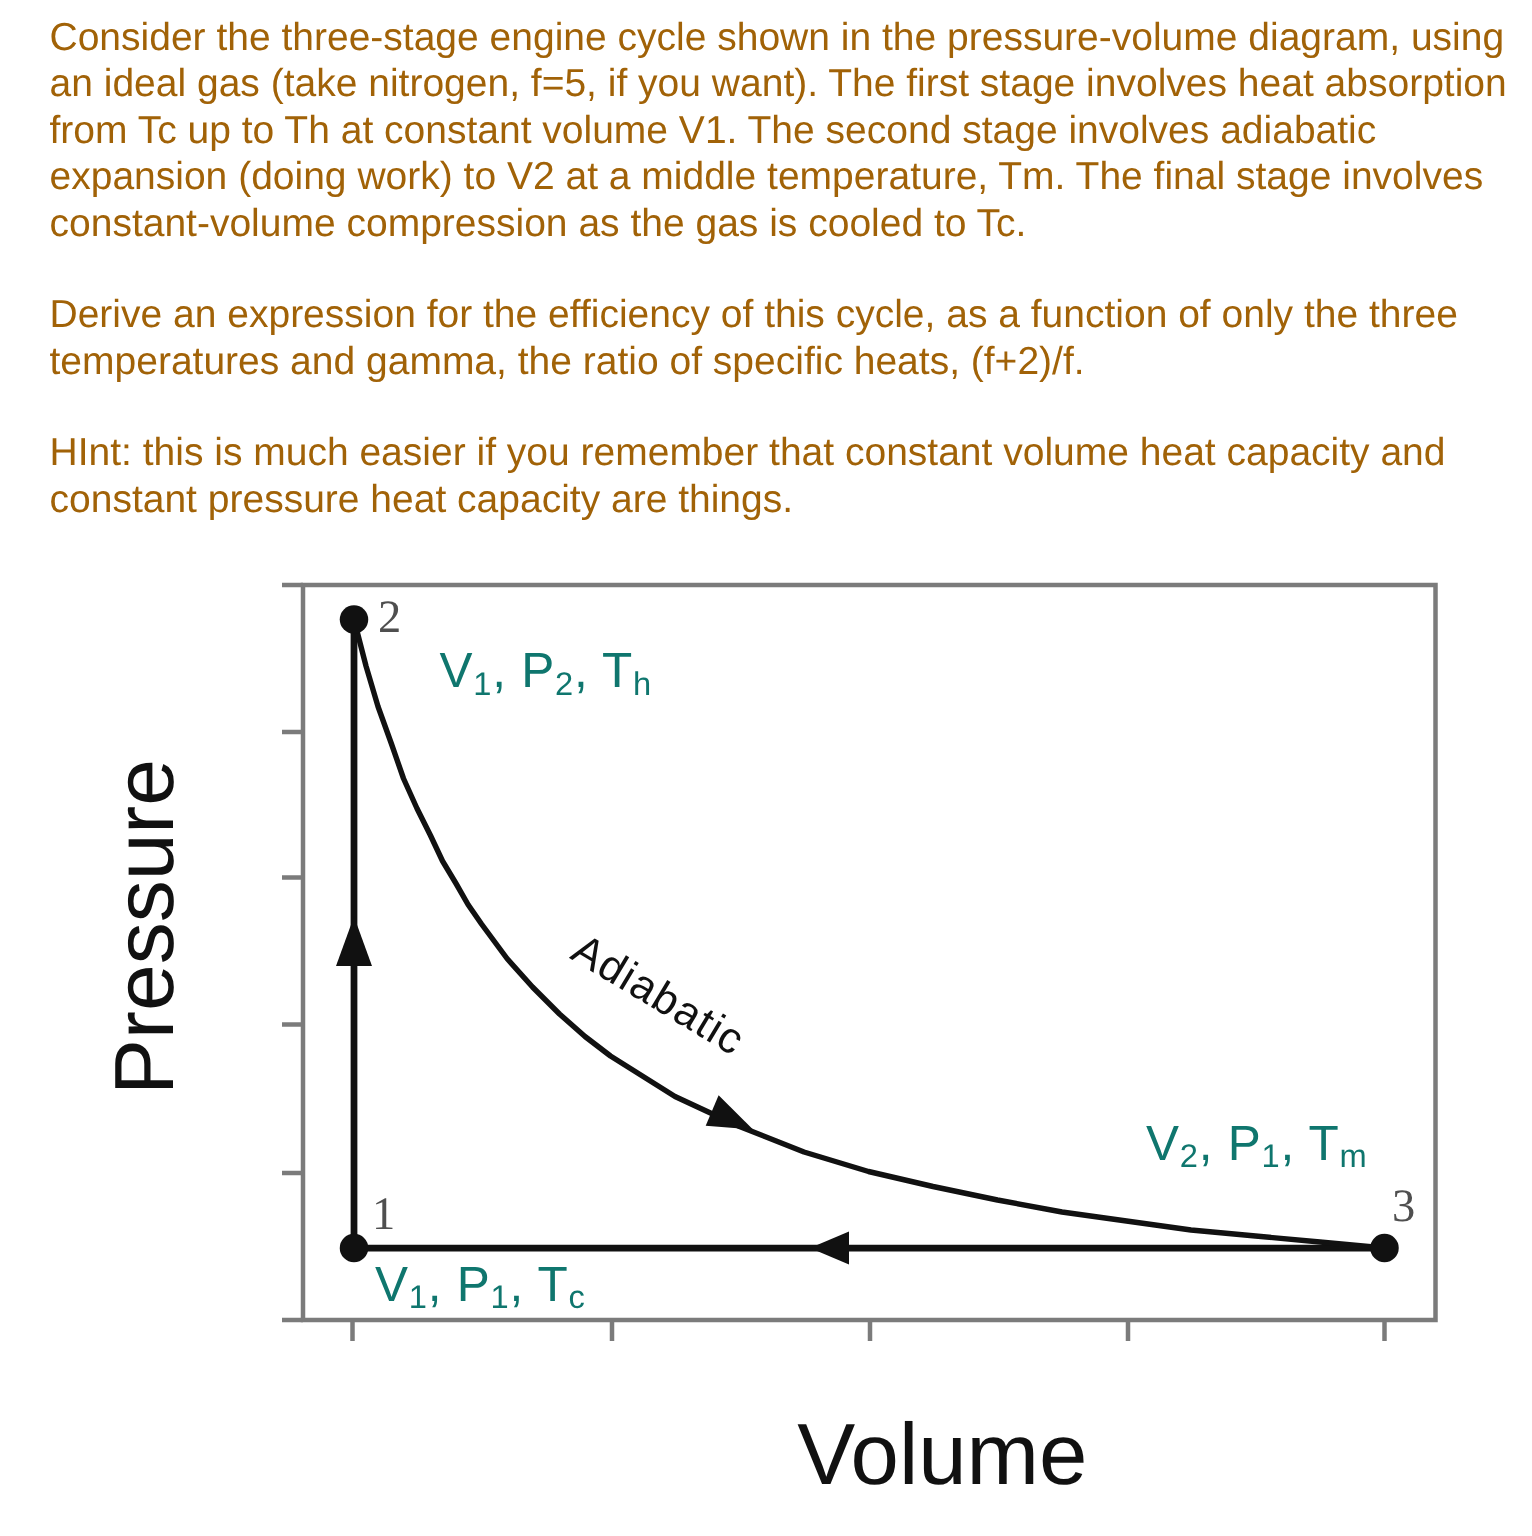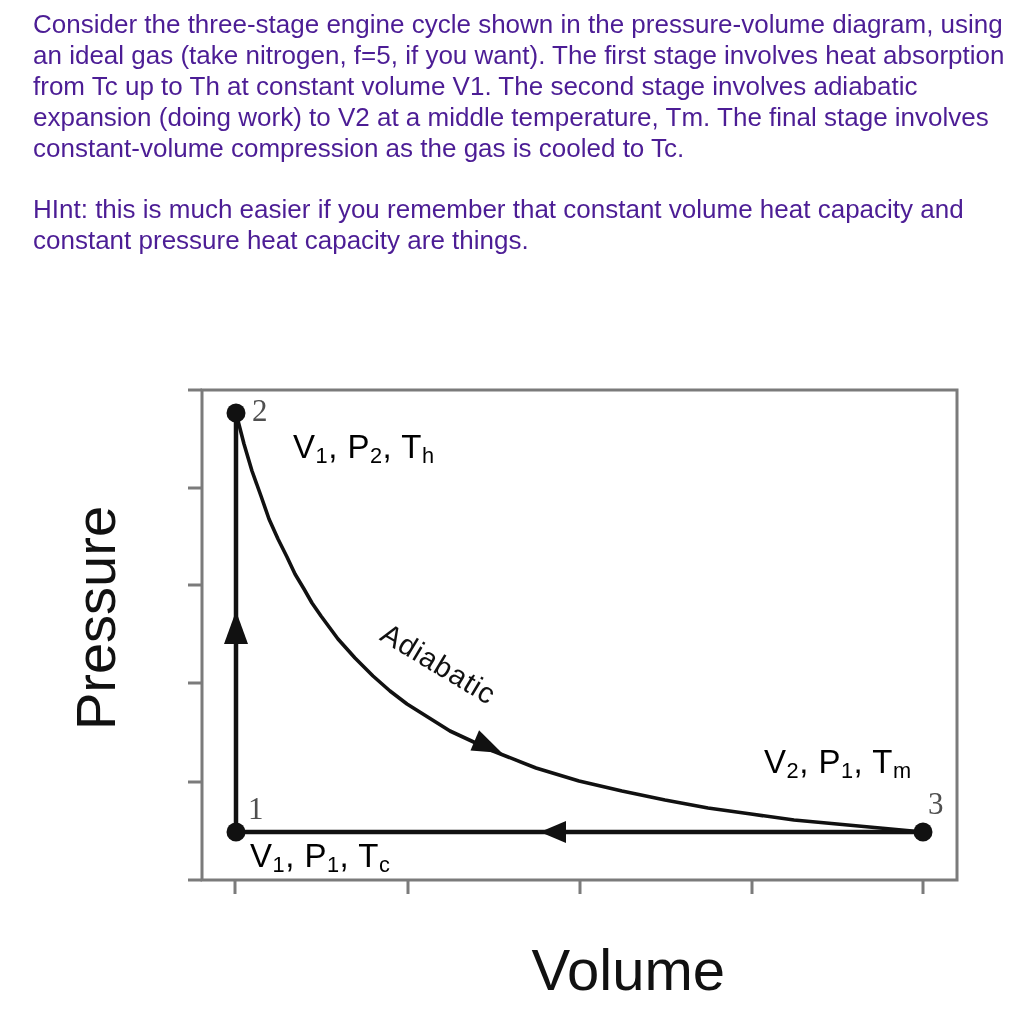--- a/index.html
+++ b/index.html
@@ -10,33 +10,33 @@
     height: 1024px;
     background: #ffffff;
     overflow: hidden;
     font-family: "Liberation Sans", sans-serif;
   }
   .problem-text {
     position: absolute;
     left: 33px;
     top: 9px;
     width: 975px;
-    color: #4c1d95;
+    color: #a16207;
     font-size: 26px;
     line-height: 31px;
   }
   .problem-text p { margin: 0 0 30px 0; }
 
   .diagram-layer { position: absolute; left: 0; top: 0; width: 1021px; height: 1024px; }
   svg.plot { position: absolute; left: 0; top: 0; }
 
   .lbl { position: absolute; white-space: nowrap; }
   .state-label {
     font-size: 33px;
-    color: #000000;
+    color: #0f766e;
     letter-spacing: 0.5px;
   }
   .state-label sub {
     font-size: 0.66em;
     vertical-align: baseline;
     position: relative;
     top: 0.22em;
     line-height: 0;
   }
   .point-num {
@@ -72,20 +72,21 @@
     letter-spacing: 1px;
   }
 </style>
 </head>
 <body>
 
 <div class="page">
 
   <div class="problem-text">
     <p>Consider the three-stage engine cycle shown in the pressure-volume diagram, using an ideal gas (take nitrogen, f=5, if you want). The first stage involves heat absorption from Tc up to Th at constant volume V1.  The second stage involves  adiabatic expansion (doing work) to V2 at a middle temperature, Tm. The final stage involves constant-volume compression as the gas is cooled to Tc.</p>
+    <p>Derive an expression for the efficiency of this cycle, as a function of only the three temperatures and gamma, the ratio of specific heats, (f+2)/f.</p>
     <p>HInt: this is much easier if you remember that constant volume heat capacity and constant pressure heat capacity are things.</p>
   </div>
 
   <div class="diagram-layer">
 
     <svg class="plot" width="1021" height="1024" viewBox="0 0 1021 1024">
 
       <rect x="202" y="390" width="755" height="490" fill="none" stroke="#7b7b7b" stroke-width="3"></rect>
 
       <g stroke="#7b7b7b" stroke-width="3">

